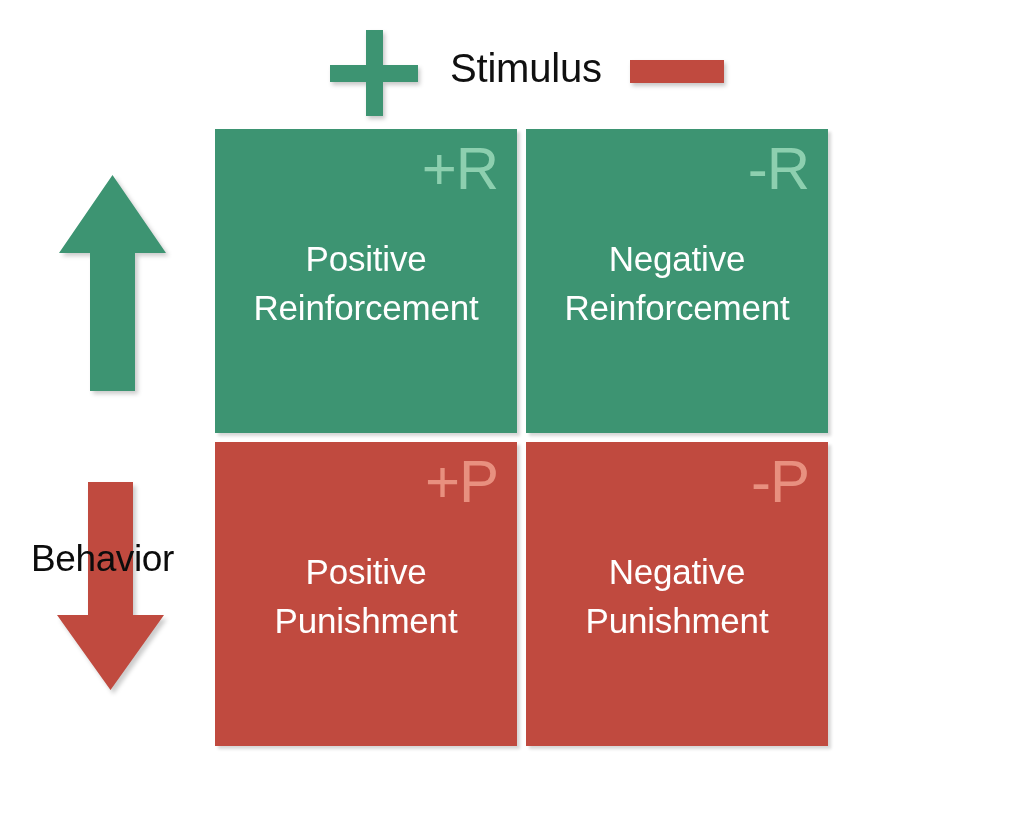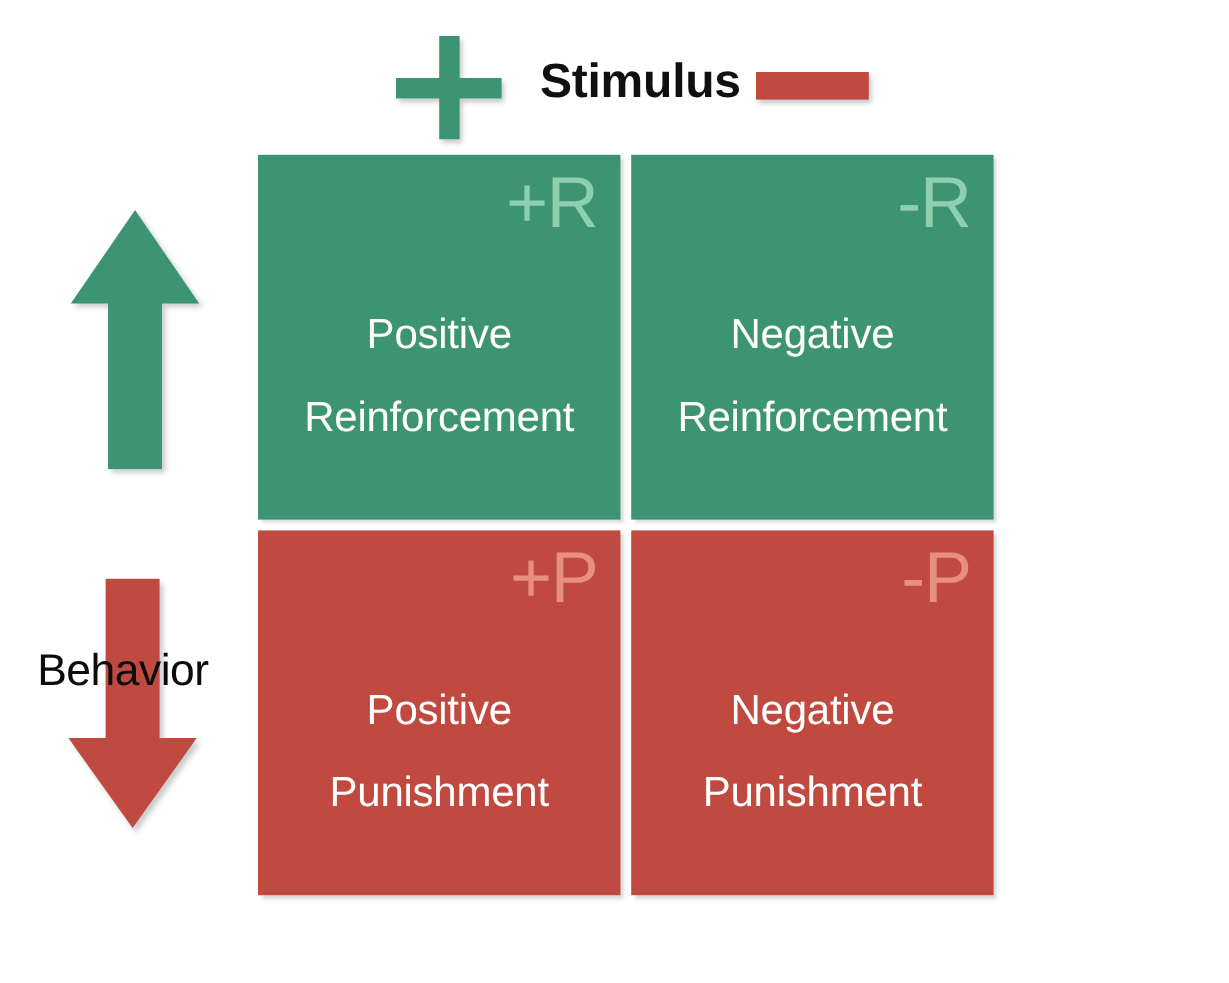--- a/index.html
+++ b/index.html
@@ -16,21 +16,20 @@
     -webkit-font-smoothing: antialiased;
   }
 
   
   #header-legend {
     position: absolute;
     left: 0;
     top: 0;
     width: 877px;
     height: 125px;
-    font-weight: bold;
   }
   #plus-icon {
     position: absolute;
     left: 330px;
     top: 30px;
     width: 88px;
     height: 86px;
     filter: drop-shadow(2px 3px 2px rgba(0,0,0,0.22));
   }
   #plus-icon .bar-h {
@@ -142,21 +141,21 @@
     position: absolute;
     left: 0;
     right: 0;
     top: 105px;
     text-align: center;
     color: #ffffff;
     font-size: 35px;
     line-height: 49px;
     letter-spacing: -0.2px;
   }
-  .quad-title .line { display: block; margin-top: 20px; }
+  .quad-title .line { display: block; }
 </style>
 </head>
 <body>
 
 <div id="header-legend">
 
   <div id="plus-icon">
     <div class="bar-h"></div>
     <div class="bar-v"></div>
   </div>

